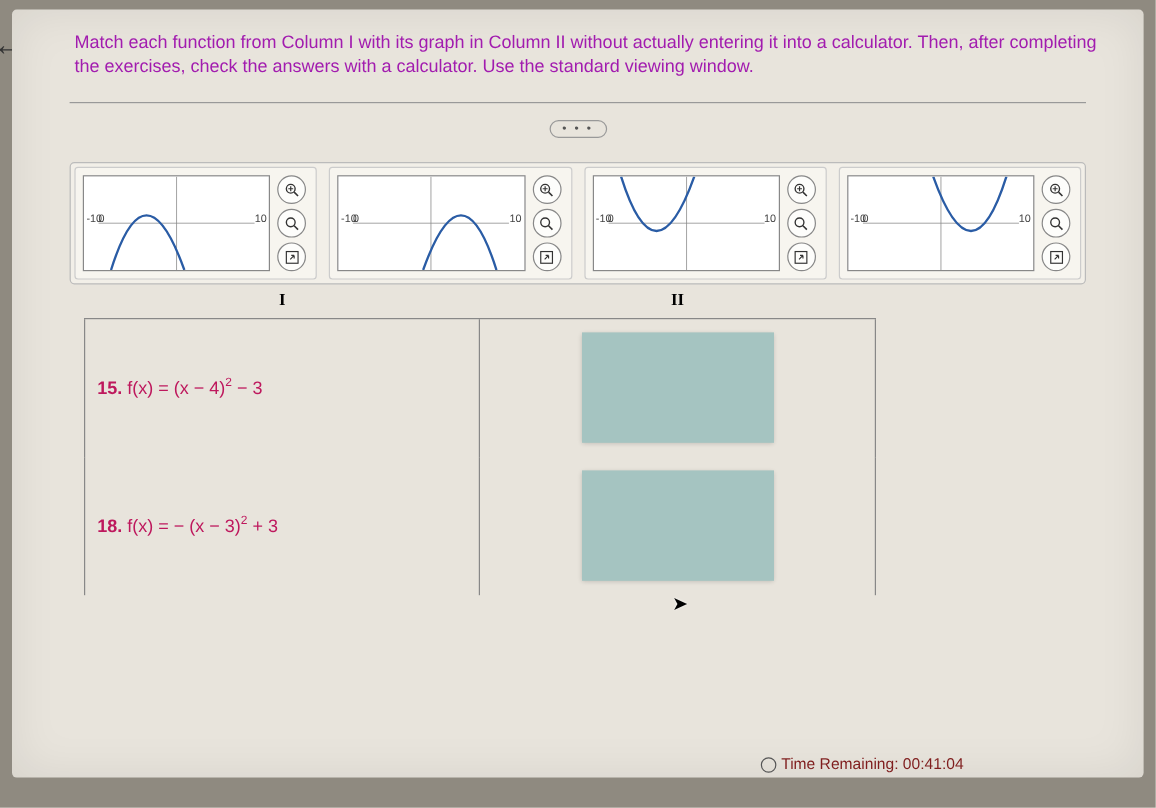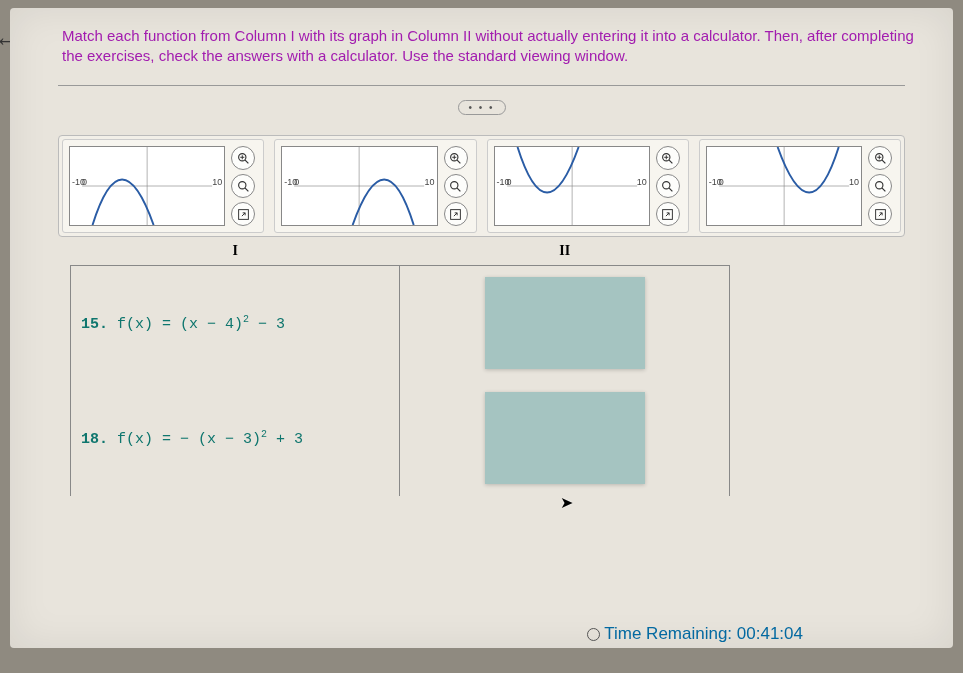--- a/index.html
+++ b/index.html
@@ -123,21 +123,21 @@
     text-align: center;
     font-family: 'Times New Roman', serif;
   }
   .match-table td {
     border-left: 1px solid #888;
     border-right: 1px solid #888;
     vertical-align: middle;
     padding: 8px 10px;
     height: 115px;
   }
-  .match-table td:first-child { font-size: 15px; color:#0f766e;font-family:Liberation Mono, monospace; }
+  .match-table td:first-child { font-size: 15px; color:#be185d; }
   .func-cell { font-family: Arial, sans-serif; }
   .func-cell sup { font-size: 10px; vertical-align: super; }
   .drop-zone {
     width: 160px;
     height: 92px;
     background: #a5c4c1;
     margin: 0 auto;
     box-shadow: 0 1px 4px rgba(0,0,0,0.2);
   }
   .cursor-overlay {
@@ -146,22 +146,22 @@
     top: 485px;
     font-size: 16px;
     color: #000;
     text-shadow: 0 0 2px #fff;
     pointer-events: none;
   }
   .footer-text {
     position: absolute;
     bottom: 4px;
     right: 150px;
-    font-size: 17px;
-    color: #0369a1;
+    font-size: 13px;
+    color: #7f1d1d;
   }
   .timer-icon {
     display:inline-block;
     width:13px;height:13px;border:1.5px solid #555;border-radius:50%;
     position:relative; vertical-align:middle; margin-right:4px;
   }
 </style>
 </head>
 <body>
 

